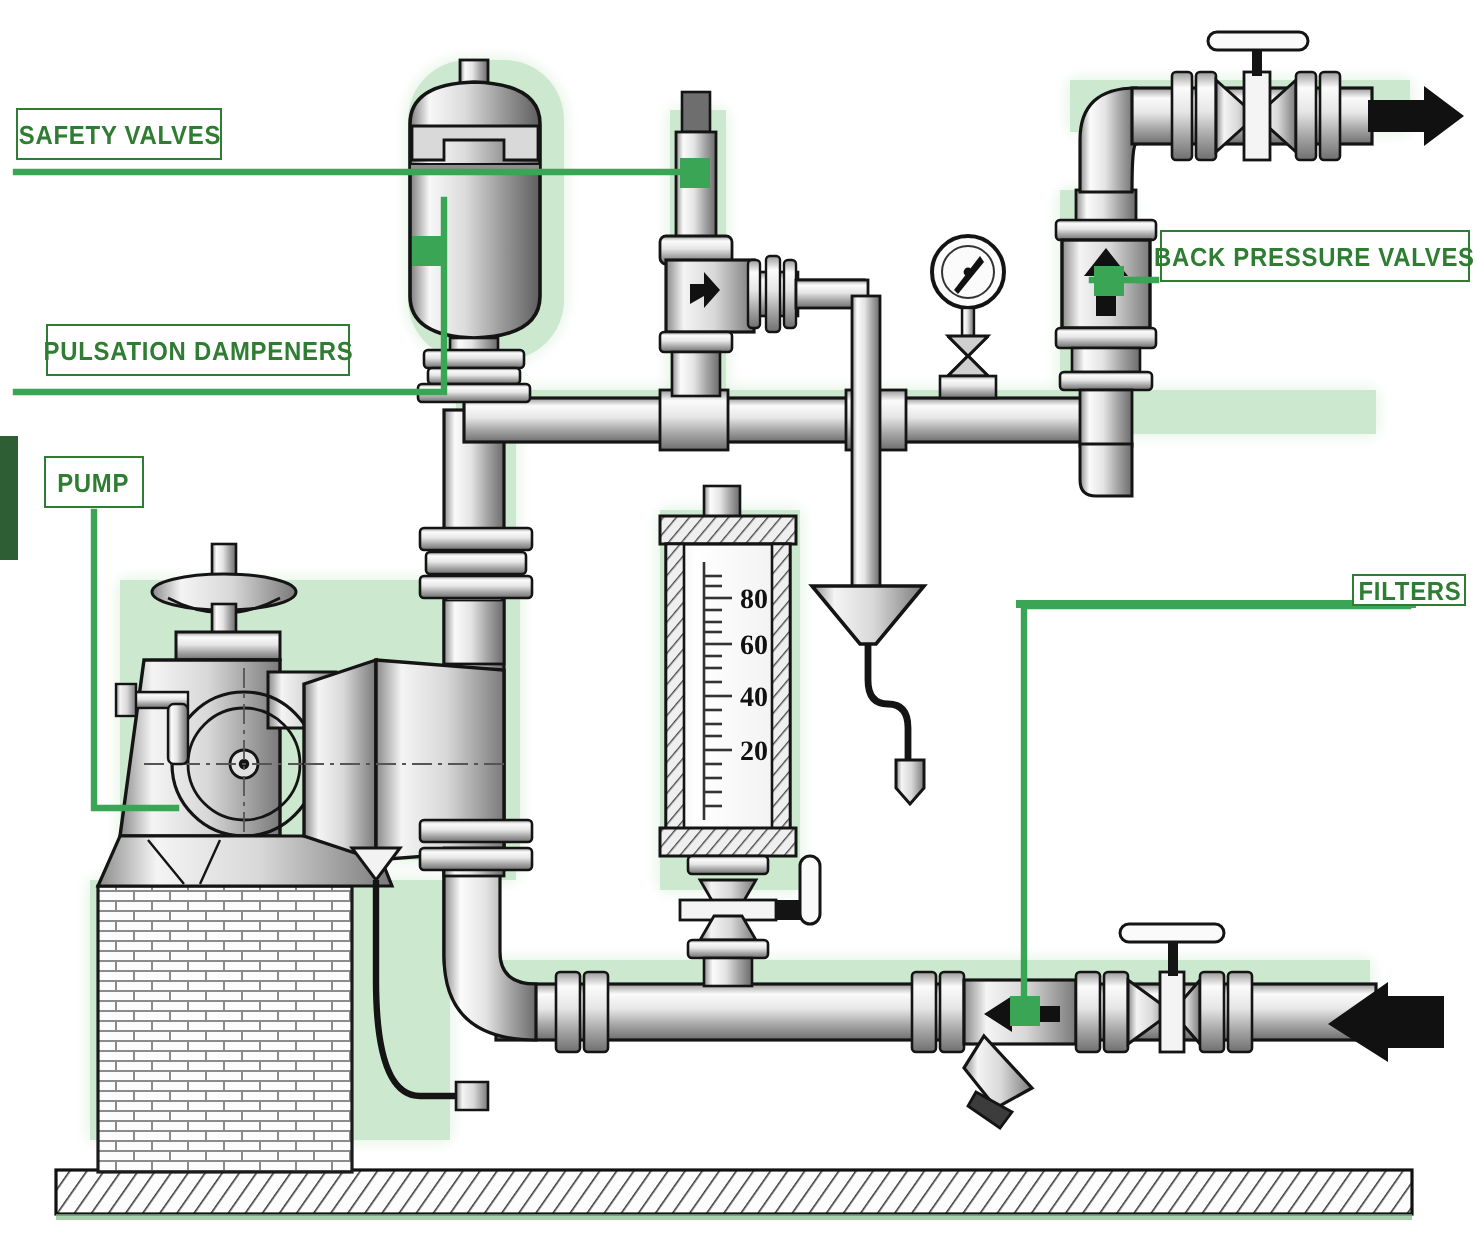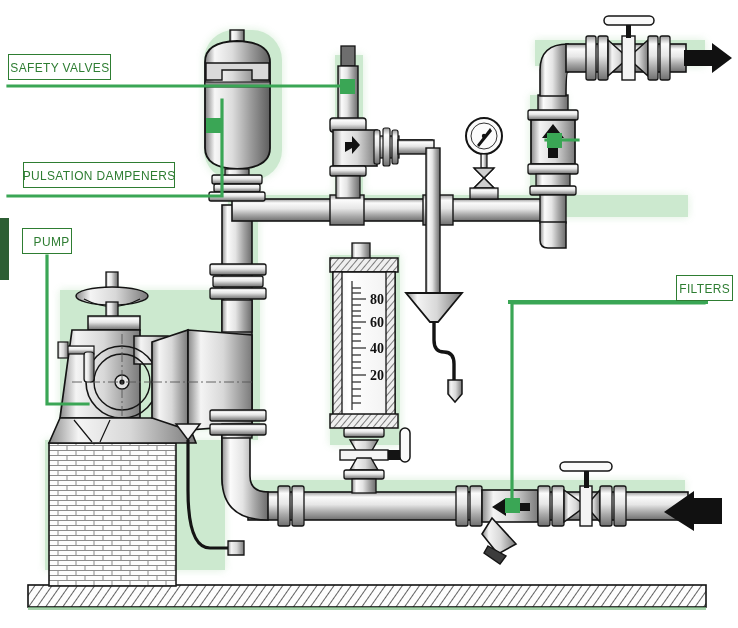--- a/index.html
+++ b/index.html
@@ -1,21 +1,21 @@
 <!DOCTYPE html>
 <html><head>
 <meta charset="utf-8">
 <style>
   html,body{margin:0;padding:0;background:#ffffff;}
   body{width:738px;height:628px;font-family:"Liberation Sans",sans-serif;}
   #stage{position:relative;width:738px;height:628px;overflow:hidden;background:#fff;}
   #stage svg{position:absolute;left:0;top:0;}
   .lbl{position:absolute;border:1.5px solid #2e7d32;background:#ffffff;color:#2e7d32;
        font-family:"Liberation Sans Narrow","Liberation Sans",sans-serif;
-       font-weight:400;letter-spacing:.4px;white-space:nowrap;
+       font-weight:700;letter-spacing:.4px;white-space:nowrap;
        display:flex;align-items:center;justify-content:center;
        box-sizing:border-box;font-size:13px;line-height:1;}
   .lbl span{transform:scaleX(.92);display:inline-block;}
 </style>
 </head>
 <body>
 
 <div id="stage">
 
 <svg width="738" height="628" viewBox="0 0 738 628">
@@ -355,22 +355,25 @@
 </svg>
 
 <div class="lbl" style="left:8px;top:54px;width:103px;height:26px;">
   <span>SAFETY VALVES</span>
 </div>
 
 <div class="lbl" style="left:23px;top:162px;width:152px;height:26px;">
   <span>PULSATION DAMPENERS</span>
 </div>
 
-<div class="lbl" style="left:22px;top:228px;width:50px;height:26px;justify-content:flex-end;">
+<div class="lbl" style="left:22px;top:228px;width:50px;height:26px;">
   <span>PUMP</span>
 </div>
 
-
-<div class="lbl" style="left:676px;top:275px;width:57px;height:26px;">
+<div class="lbl" style="left:580px;top:115px;width:155px;height:26px;">
+  <span>BACK PRESSURE VALVES</span>
+</div>
+
+<div class="lbl" style="left:676px;top:287px;width:57px;height:16px;">
   <span>FILTERS</span>
 </div>
 
 </div>
 
 </body></html>

